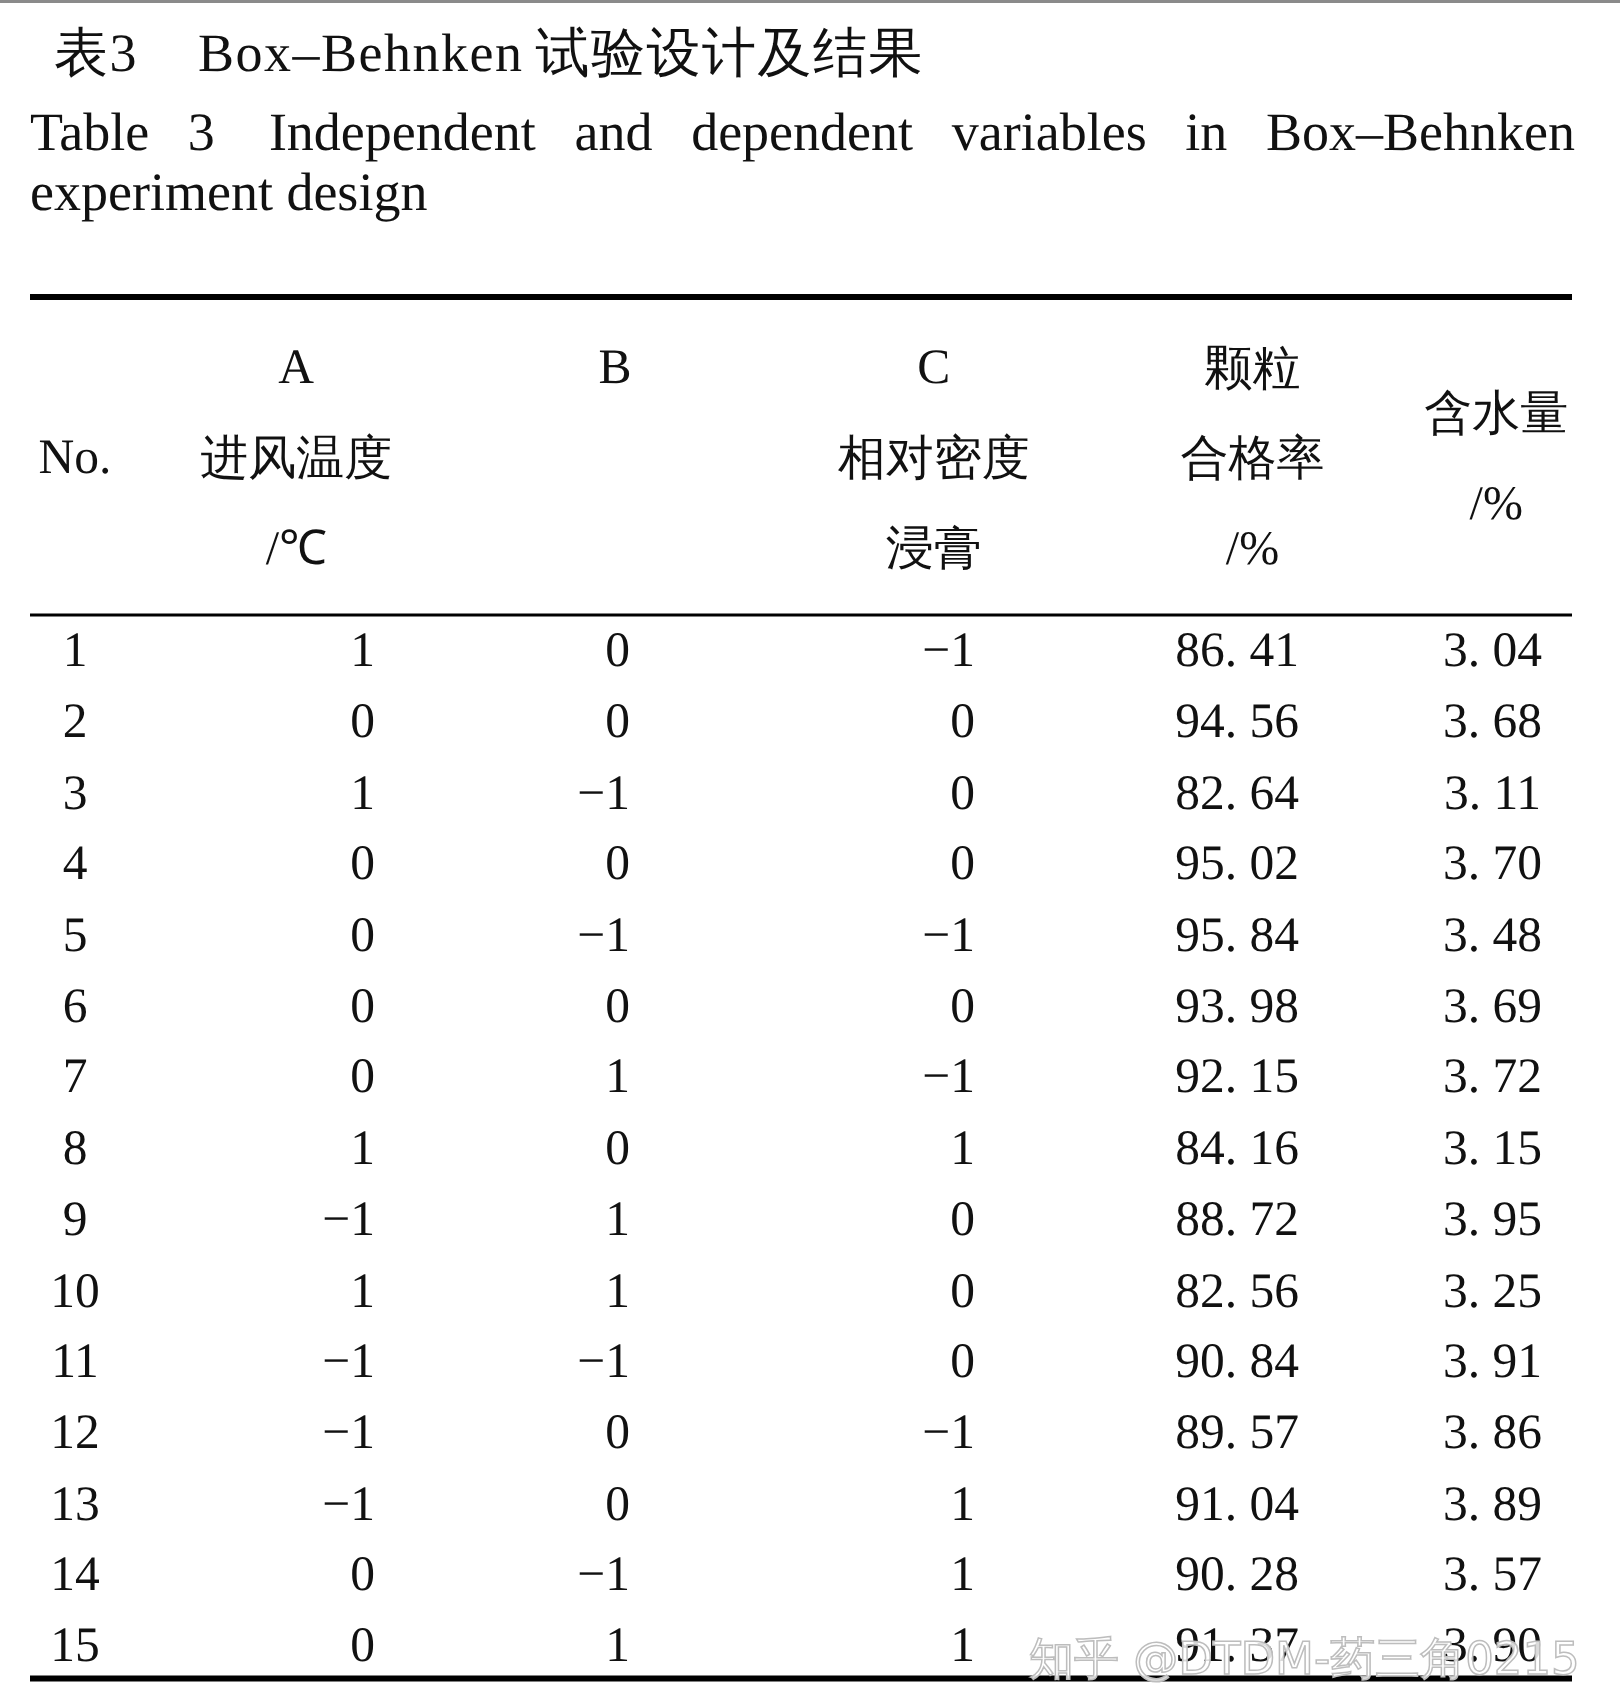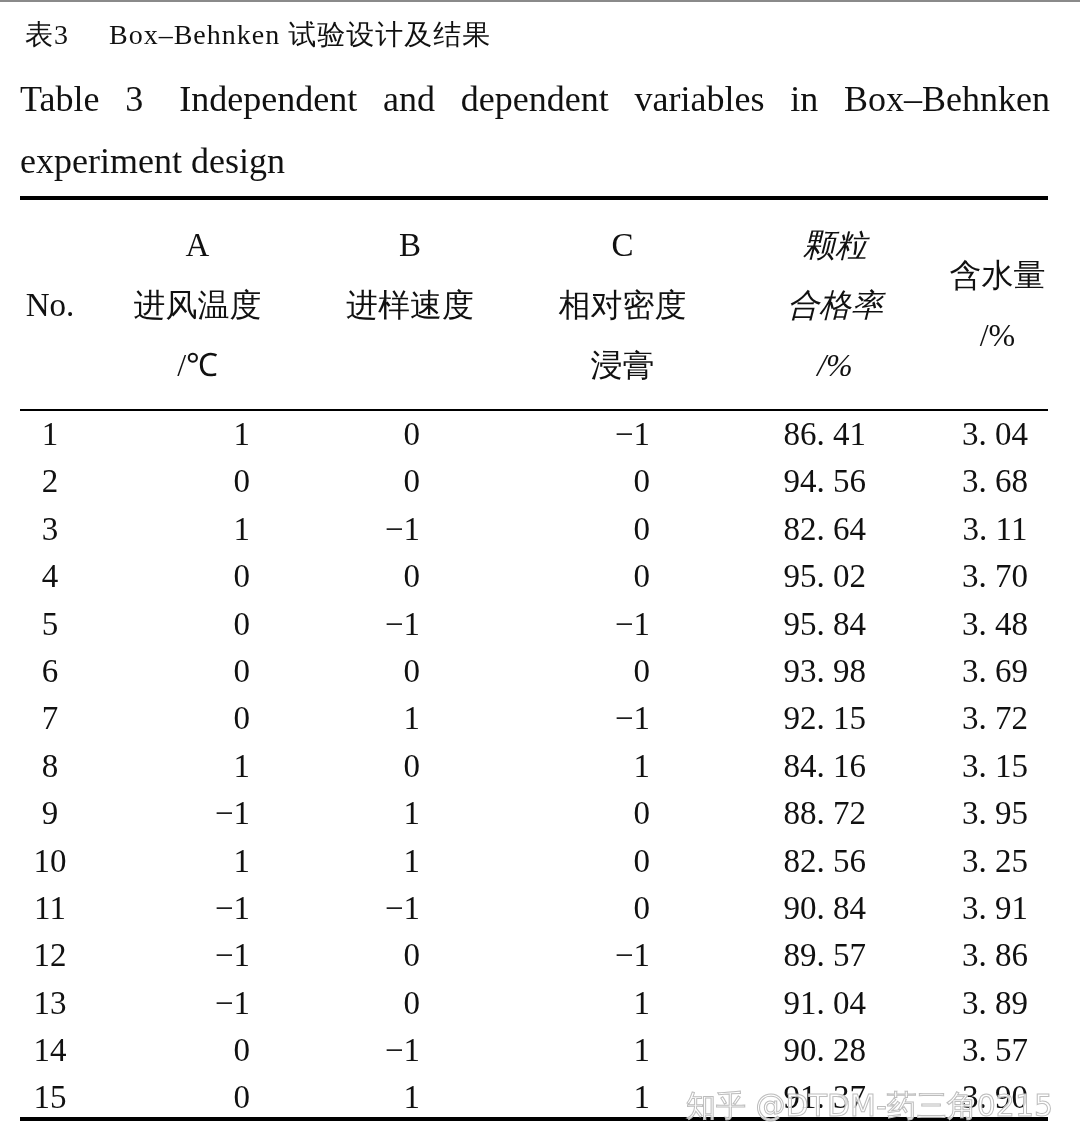--- a/index.html
+++ b/index.html
@@ -2,28 +2,28 @@
 <html><head>
   <meta charset="utf-8">
   <style>
     html, body { margin: 0; padding: 0; background: #ffffff; }
     body {
       width: 1080px; height: 1125px; position: relative; overflow: hidden;
       font-family: "Liberation Serif", "DejaVu Serif", serif; color: #111;
     }
     .topline { position: absolute; left: 0; top: 0; width: 1080px; height: 2px; background: #8a8a8a; }
     .caption-cn {
-      position: absolute; left: 25px; top: 10px; font-size: 28px; line-height: 50px;
+      position: absolute; left: 36px; top: 10px; font-size: 36px; line-height: 50px;
       font-family: "DejaVu Sans", sans-serif; letter-spacing: 1px;
     }
     .caption-cn .num { font-family: "Liberation Serif", serif; margin-right: 40px; }
     .caption-cn .latin { font-family: "Liberation Serif", serif; margin-right: 8px; }
     .caption-en {
       position: absolute; left: 20px; top: 68px; width: 1030px;
-      font-size: 36px; line-height: 62px; text-align: justify; text-align-last: left;
+      font-size: 36px; line-height: 40px; text-align: justify; text-align-last: left;
     }
     .caption-en .lead { margin-right: 36px; }
     .rule { position: absolute; left: 20px; width: 1028px; background: #000; }
     .rule.top { top: 196px; height: 4px; }
     .rule.mid { top: 409px; height: 2px; }
     .rule.bot { top: 1117px; height: 4px; }
 
     .hdr-cell { position: absolute; text-align: center; font-size: 33px; }
     .hdr-line { height: 60px; line-height: 60px; white-space: nowrap; }
     .cjk { font-family: "DejaVu Sans", sans-serif; font-size: 32px; }
@@ -66,30 +66,29 @@
 </div>
 
 <div class="hdr-cell" style="left:110px; top:215px; width:175px;">
   <div class="hdr-line">A</div>
   <div class="hdr-line cjk">进风温度</div>
   <div class="hdr-line unit">/℃</div>
 </div>
 
 <div class="hdr-cell" style="left:320px; top:215px; width:180px;">
   <div class="hdr-line">B</div>
-  <div class="hdr-line cjk">进样速度</div>
 </div>
 
 <div class="hdr-cell" style="left:540px; top:215px; width:165px;">
   <div class="hdr-line">C</div>
   <div class="hdr-line cjk">相对密度</div>
   <div class="hdr-line cjk">浸膏</div>
 </div>
 
-<div class="hdr-cell" style="left:765px; top:215px; width:140px;font-style:italic;">
+<div class="hdr-cell" style="left:765px; top:215px; width:140px;">
   <div class="hdr-line cjk">颗粒</div>
   <div class="hdr-line cjk">合格率</div>
   <div class="hdr-line unit">/%</div>
 </div>
 
 <div class="hdr-cell" style="left:935px; top:245px; width:125px;">
   <div class="hdr-line cjk">含水量</div>
   <div class="hdr-line unit">/%</div>
 </div>
 

